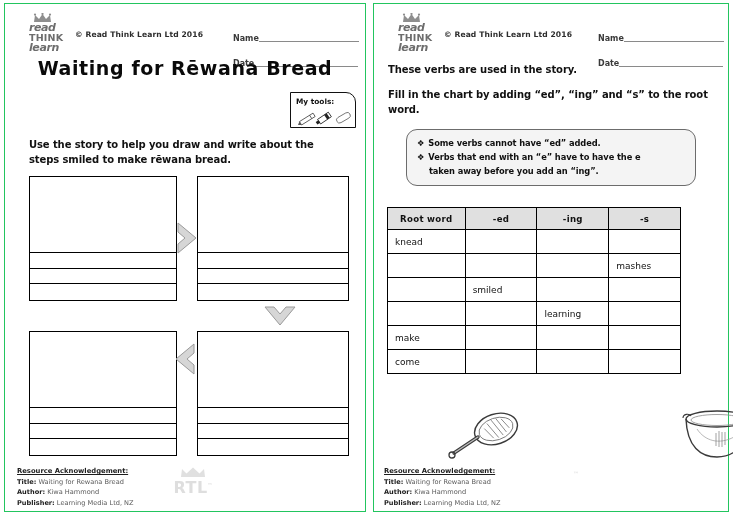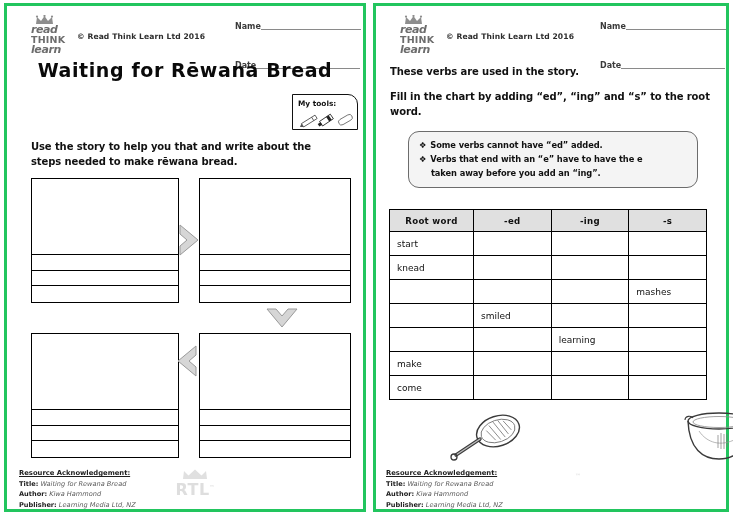--- a/index.html
+++ b/index.html
@@ -13,21 +13,21 @@
   .spread {
     position: relative;
     width: 733px; height: 515px;
     background: #ffffff;
   }
   .page {
     position: absolute;
     top: 3px;
     height: 509px;
     background: #ffffff;
-    border: 3px solid #22c55e;
+    border: 1px solid #22c55e;
   }
   #page-left  { left: 4px;   width: 362px; }
   #page-right { left: 373px; width: 356px; }
 
   
   .hdr { position: absolute; top: 6px; left: 0; right: 0; height: 48px; }
   .logo {
     position: absolute; left: 24px; top: 3px;
     width: 44px; height: 44px;
     color: #6d6d6d;
@@ -50,21 +50,21 @@
     position: absolute;
     font-size: 8px; font-weight: 700; color: #3a3a3a;
     white-space: nowrap;
   }
   .field .rule {
     display: inline-block;
     border-bottom: 1px solid #8a8a8a;
     height: 8px;
     vertical-align: -1px;
   }
-  .f-name { top: 10px; }
+  .f-name { top: 24px; }
   .f-date { top: 49px; }
 
   
   .title {
     position: absolute; left: 0; right: 0; top: 53px;
     text-align: center;
     font-family: "DejaVu Sans", sans-serif;
     font-size: 19px; font-weight: 700;
     letter-spacing: 0.6px;
     color: #0a0a0a;
@@ -120,21 +120,21 @@
   .chev svg { display: block; }
 
   #arrow-right { left: 170px; top: 217px; }
   #arrow-down  { left: 258px; top: 300px; }
   #arrow-left  { left: 168px; top: 338px; }
 
   
   .ack { position: absolute; font-size: 6.6px; color: #3c3c3c; line-height: 10.5px; }
   .ack .hd { font-weight: 700; text-decoration: underline; color: #1d1d1d; font-size: 6.8px; }
   .ack .k  { font-weight: 700; color: #1d1d1d; margin-top: 20px; }
-  .ack .v  { font-weight: 400; color: #5a5a5a; font-style: italic; }
+  .ack .v  { font-weight: 400; color: #5a5a5a; }
   #ack-left  { left: 12px; top: 462px; }
   #ack-right { left: 10px; top: 462px; }
 
   .rtl-wm {
     position: absolute; color: #dedede;
     font-weight: 700; text-align: center;
   }
   #rtl-left { left: 160px; top: 462px; width: 56px; }
   #rtl-left .crown { display:block; margin: 0 auto; width: 26px; height: 12px; }
   #rtl-left .word { font-size: 16px; letter-spacing: 0.5px; line-height: 14px; }
@@ -157,21 +157,21 @@
     font-size: 8.3px; font-weight: 700; color: #111;
     line-height: 14px; letter-spacing: -0.1px;
     display: flex; gap: 4px;
   }
   .tipbox .dia { flex: 0 0 auto; }
   .tipbox .cont { margin-left: 12px; }
 
   
   table.verbs {
     position: absolute; left: 13px; top: 203px;
-    width: 318px;
+    width: 294px;
     border-collapse: collapse;
     table-layout: fixed;
   }
   table.verbs th, table.verbs td {
     border: 1.3px solid #000;
     height: 24px;
     font-size: 9px;
     color: #111;
     padding: 0 7px;
   }
@@ -237,21 +237,21 @@
           <rect x="21" y="5" width="13" height="5.5" fill="#fff" stroke="#222" stroke-width="0.8"></rect>
           <rect x="18" y="6.2" width="3.5" height="3" fill="#222"></rect>
           <rect x="29" y="5" width="3" height="5.5" fill="#222"></rect>
         </g>
         <g transform="rotate(-30 46 8)">
           <rect x="39" y="5" width="15" height="6" rx="3" fill="#fff" stroke="#666" stroke-width="0.8"></rect>
         </g>
       </svg>
     </div>
 
-    <div class="instr" id="instr-left">Use the story to help you that and write about the steps needed to make rēwana bread.</div>
+    <div class="instr" id="instr-left">Use the story to help you draw and write about the steps smiled to make rēwana bread.</div>
 
     <div class="sbox" id="sb-1">
       <div class="draw"></div>
       <div class="ln"></div>
       <div class="ln"></div>
       <div class="ln last"></div>
     </div>
     <div class="sbox" id="sb-2">
       <div class="draw"></div>
       <div class="ln"></div>
@@ -361,26 +361,20 @@
         </colgroup>
       <thead>
         <tr>
           <th>Root word</th>
           <th>-ed</th>
           <th>-ing</th>
           <th>-s</th>
         </tr>
       </thead>
       <tbody>
-        <tr>
-          <td>start</td>
-          <td></td>
-          <td></td>
-          <td></td>
-        </tr>
         <tr>
           <td>knead</td>
           <td></td>
           <td></td>
           <td></td>
         </tr>
         <tr>
           <td></td>
           <td></td>
           <td></td>

